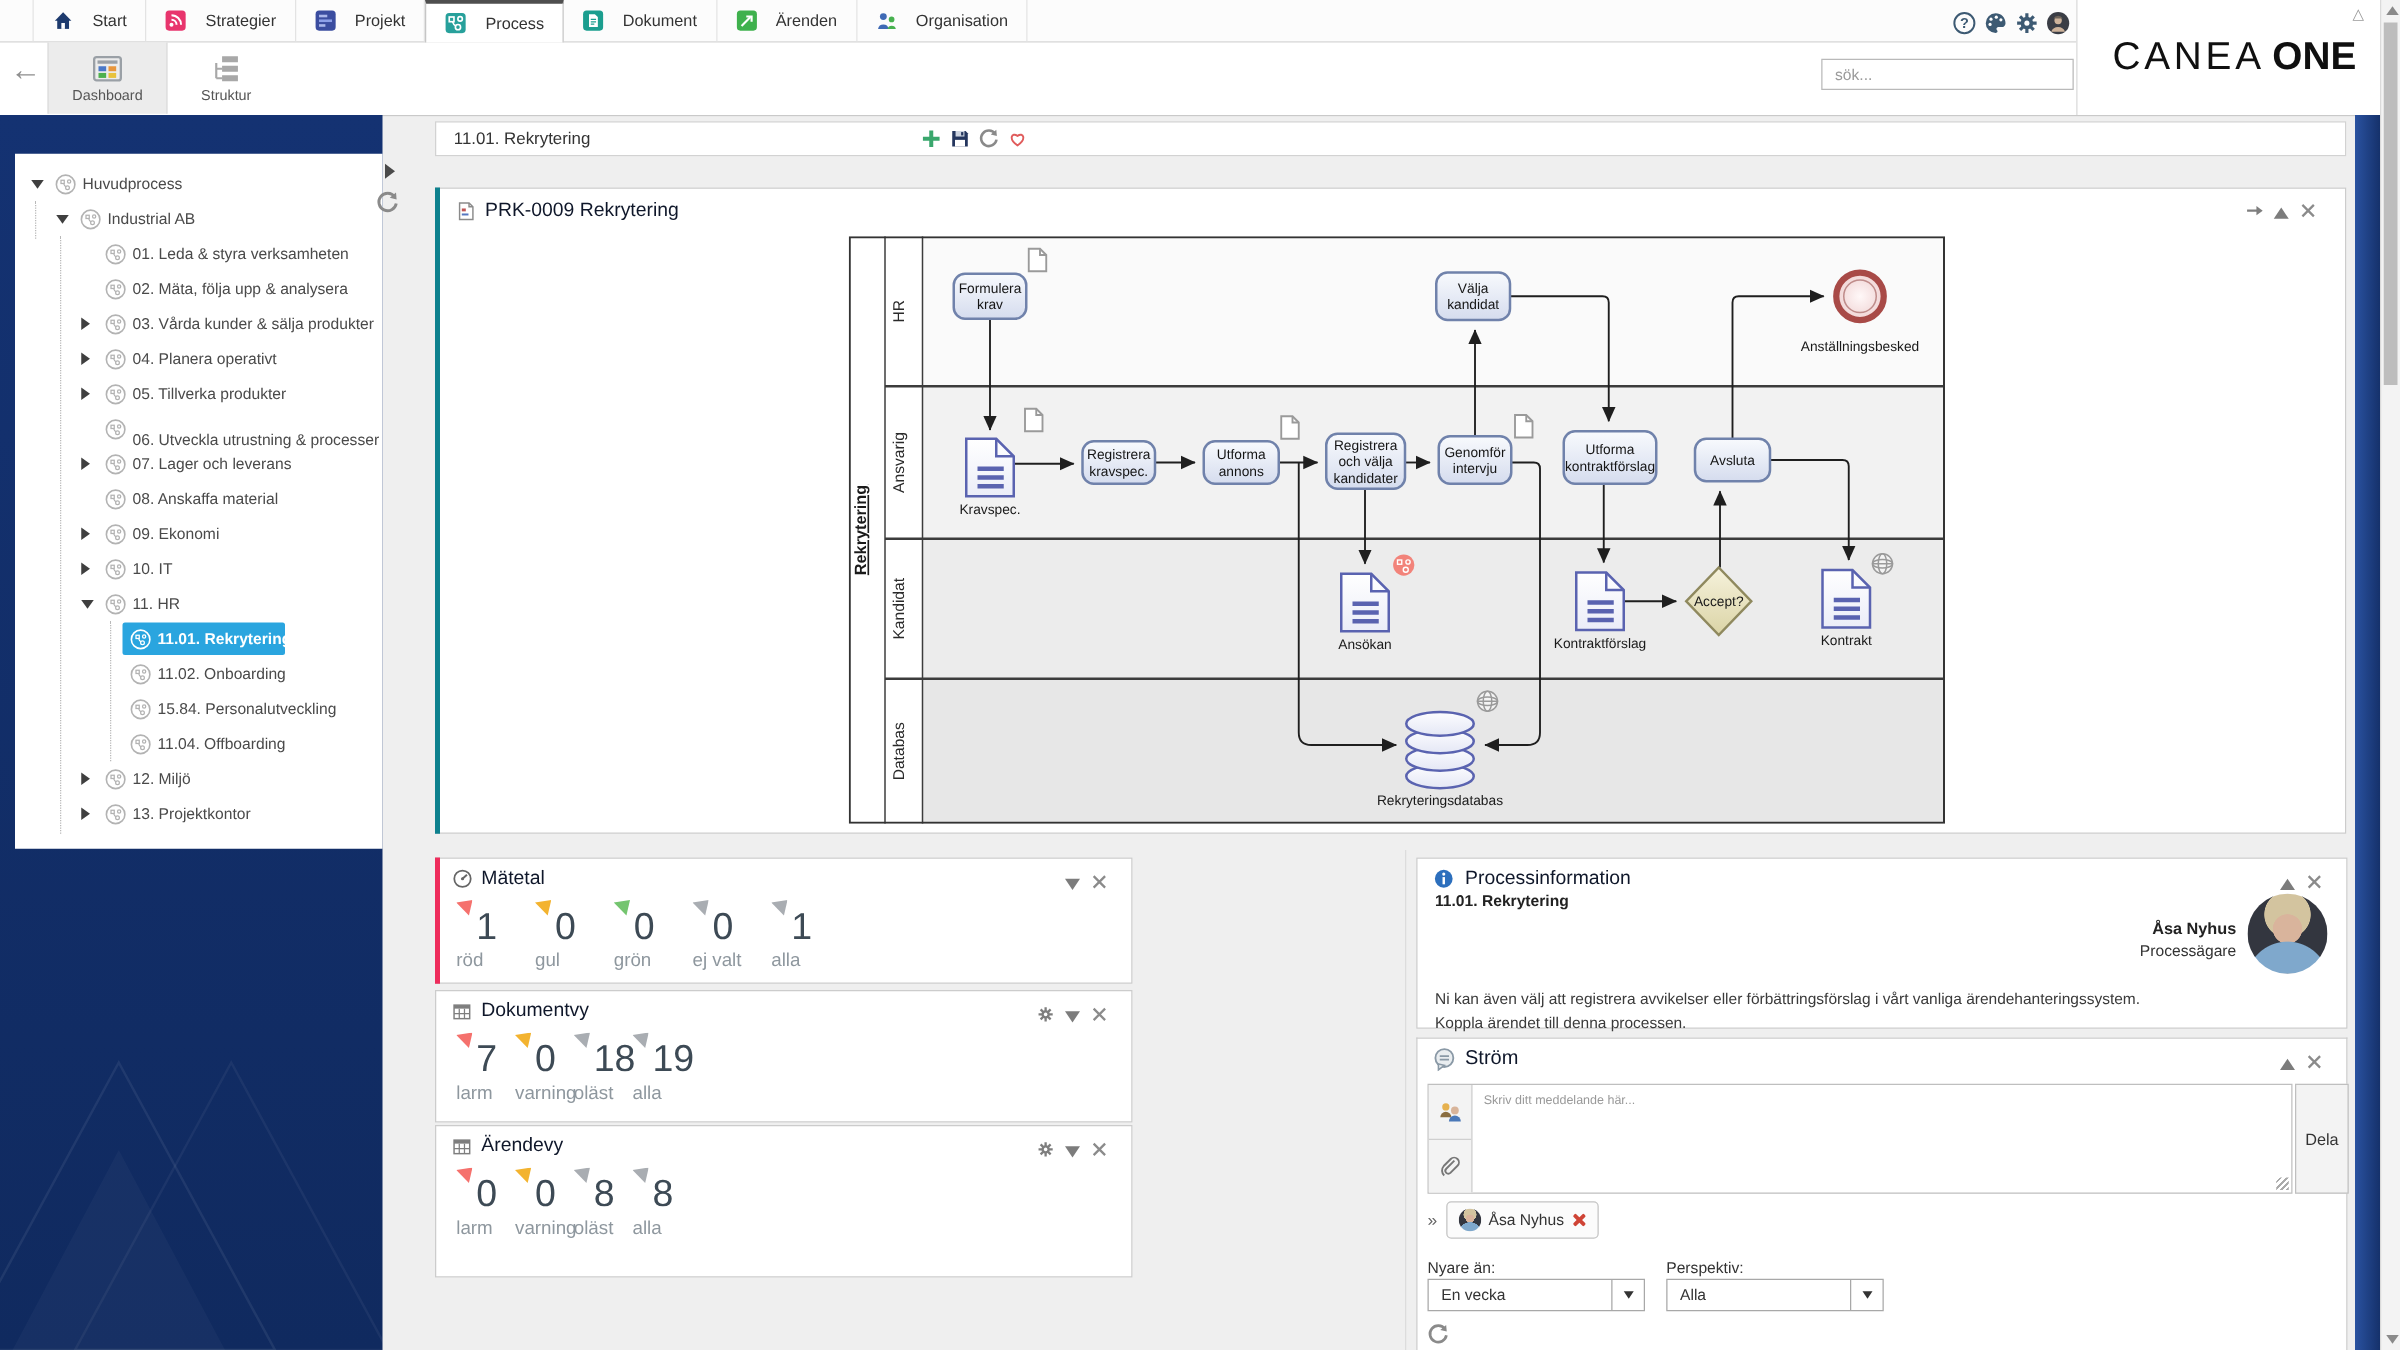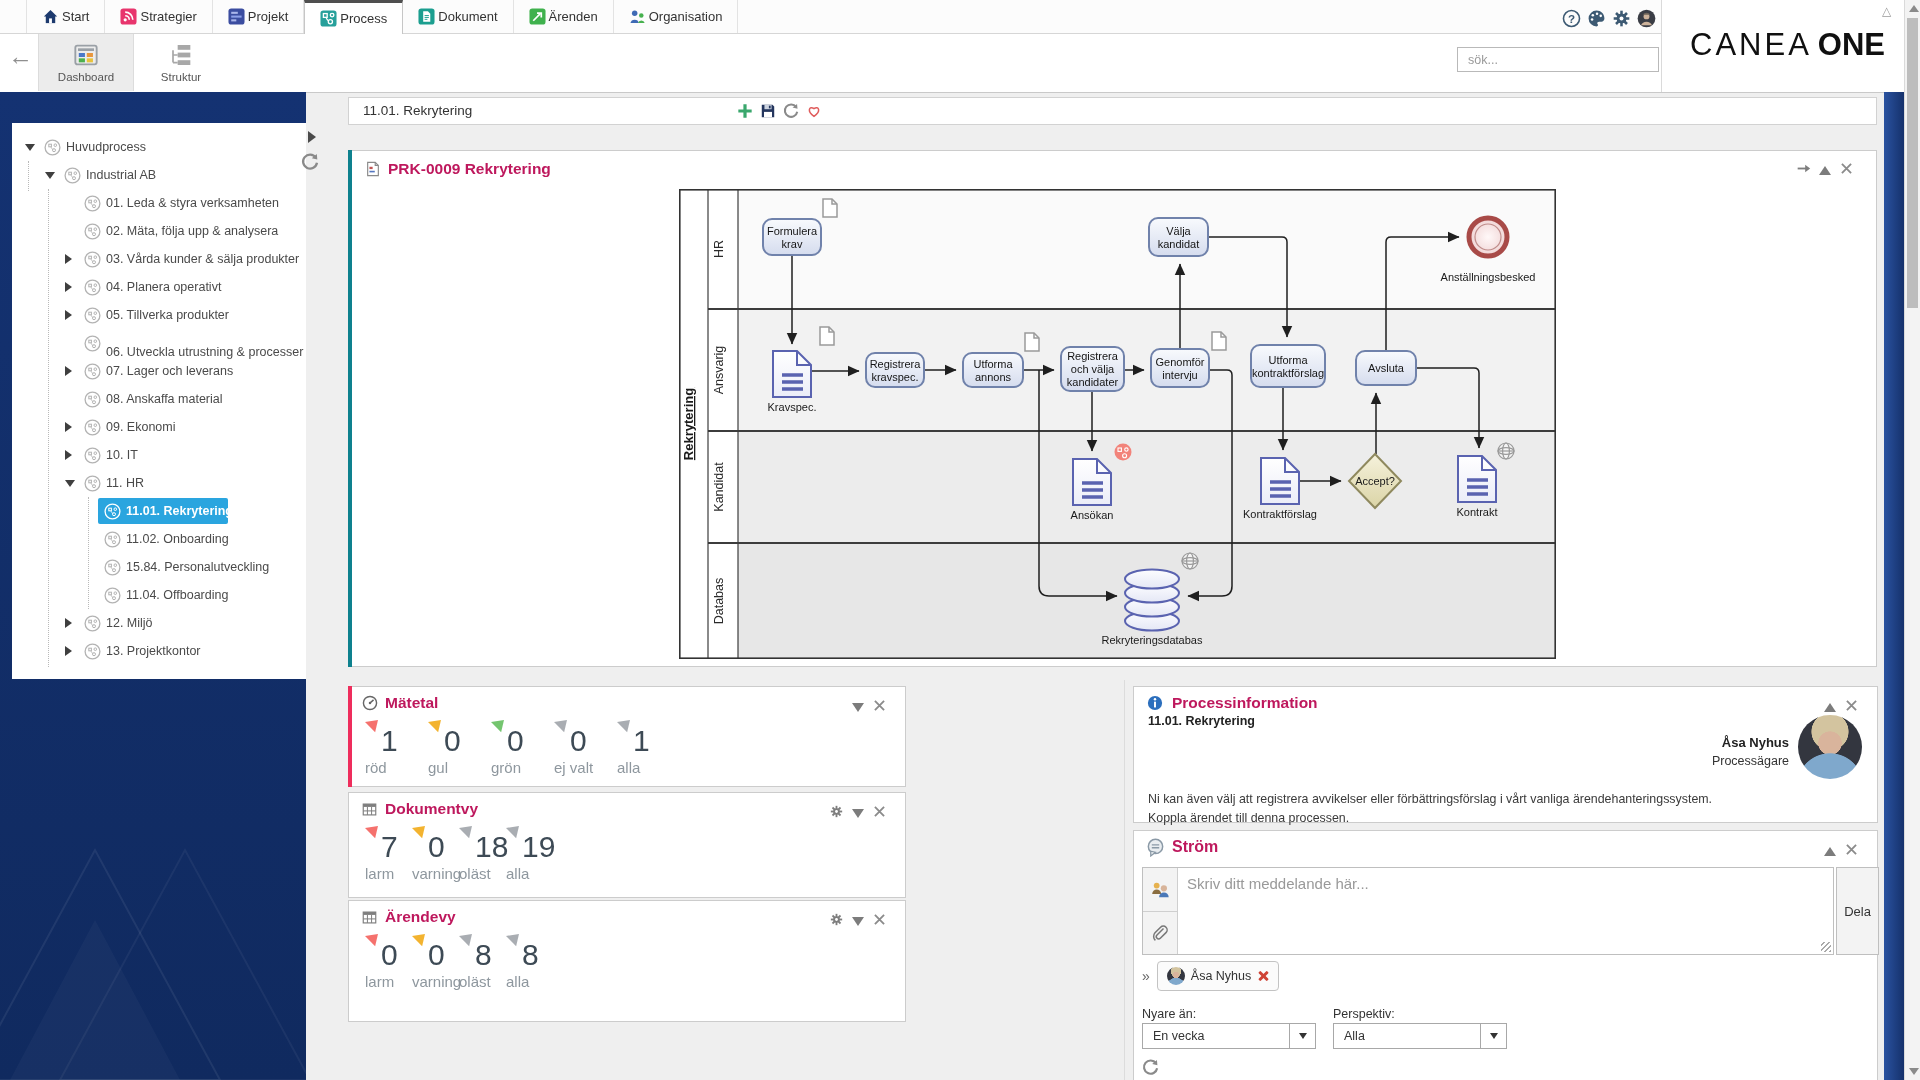--- a/index.html
+++ b/index.html
@@ -3,21 +3,21 @@
 <meta charset="utf-8">
 <style>
   html,body{margin:0;padding:0;background:#555;}
   #root{position:relative;width:1920px;height:1080px;background:#efefef;overflow:hidden;
         font-family:"Liberation Sans","DejaVu Sans",sans-serif;color:#333;}
   .abs{position:absolute;}
   
   #hdr{left:0;top:0;width:1904px;height:92px;background:#fff;border-bottom:1px solid #c9c9c9;}
   #tabsrow{left:0;top:0;width:1661px;height:33px;background:#fcfcfc;border-bottom:1px solid #d6d6d6;}
   #tabs{display:flex;height:33px;padding-left:26px;}
-  .tab{display:flex;align-items:center;gap:3px;padding:0 15px;font-size:13px;color:#333;
+  .tab{display:flex;align-items:center;gap:15px;padding:0 15px;font-size:13px;color:#333;
        border-right:1px solid #e3e3e3;cursor:pointer;white-space:nowrap;}
   .tab:first-child{border-left:1px solid #e3e3e3;}
   .tab.active{background:#fff;border-top:3px solid #4f4f4f;border-left:1px solid #c6c6c6;
        border-right:1px solid #c6c6c6;height:34px;box-sizing:border-box;position:relative;z-index:3;}
   .tabicon{width:17px;height:17px;display:inline-block;}
   #sysicons{top:9px;left:1562px;display:flex;gap:6px;align-items:center;}
   .sysic{width:19px;height:19px;display:inline-block;}
   #windowtri{top:4px;left:1882px;font-size:12px;color:#9a9a9a;}
   #hdrdivider{left:1661px;top:0;width:0;height:92px;border-left:1px solid #dadada;}
   #logo{left:1690px;top:27px;width:194px;text-align:right;font-size:31px;color:#101010;white-space:nowrap;}
@@ -46,21 +46,21 @@
   .trow.sel .tlabel{color:#fff;font-weight:bold;}
   .thl{position:absolute;height:26px;background:#2aa5df;border-radius:2px;}
   .dotv{position:absolute;border-left:1px dotted #b9b9b9;width:0;}
   #treectl-exp{left:308px;top:131px;width:0;height:0;border-left:8px solid #4a4a4a;
       border-top:6px solid transparent;border-bottom:6px solid transparent;cursor:pointer;}
   #treectl-refresh{left:301px;top:153px;width:18px;height:18px;cursor:pointer;}
   #navytris{left:0;top:690px;width:306px;height:390px;}
   
   .panel{position:absolute;background:#fff;border:1px solid #ccc;box-sizing:border-box;}
   .pbar{position:absolute;left:-1px;top:-1px;bottom:-1px;width:4px;}
-  .ptitle{position:absolute;font-size:15.5px;color:#be185d;font-weight:bold;}
+  .ptitle{position:absolute;font-size:15.5px;color:#0f172a;}
   .picons{position:absolute;display:flex;gap:8px;align-items:center;}
   .pic{width:15px;height:15px;display:inline-block;cursor:pointer;}
   .tri-dn{width:0;height:0;border-top:9px solid #7c7c7c;border-left:6px solid transparent;border-right:6px solid transparent;margin-top:3px;cursor:pointer;}
   .tri-up{width:0;height:0;border-bottom:9px solid #7c7c7c;border-left:6px solid transparent;border-right:6px solid transparent;margin-top:3px;cursor:pointer;}
   
   #crumb{left:348px;top:97px;width:1529px;height:28px;background:#fff;border:1px solid #d2d2d2;box-sizing:border-box;}
   #crumb .ct{position:absolute;left:14px;top:0;line-height:26px;font-size:13.5px;color:#333;}
   #crumb .cicons{position:absolute;left:388px;top:5px;display:flex;gap:7px;align-items:center;}
   #crumb .cic{width:16px;height:16px;cursor:pointer;}
   
@@ -78,21 +78,21 @@
   .photo{border-radius:50%;background:
      radial-gradient(circle at 50% 112%, #7fa8cc 0 42%, rgba(0,0,0,0) 43%),
      radial-gradient(circle at 50% 44%, #d9b49c 0 24%, rgba(0,0,0,0) 25%),
      radial-gradient(circle at 50% 26%, #d3c49f 0 32%, rgba(0,0,0,0) 33%),
      #33363f;}
   
   #compose{position:absolute;left:8px;top:36px;width:692px;height:88px;border:1px solid #bfbfbf;background:#fff;box-sizing:border-box;}
   #compose .icol{position:absolute;left:0;top:0;bottom:0;width:34px;border-right:1px solid #cfcfcf;background:#f3f3f3;}
   #compose .icell{height:43px;display:flex;align-items:center;justify-content:center;border-bottom:1px solid #cfcfcf;cursor:pointer;}
   #compose .icell:last-child{border-bottom:0;}
-  #compose .ph{position:absolute;left:44px;top:7px;font-size:15px;color:#999;}
+  #compose .ph{position:absolute;left:44px;top:7px;font-size:10px;color:#999;}
   #compose .rsz{position:absolute;right:2px;bottom:2px;width:10px;height:10px;
      background:repeating-linear-gradient(135deg,transparent 0 2px,#aaa 2px 3.5px);cursor:nwse-resize;}
   #dela{position:absolute;left:702px;top:36px;width:43px;height:88px;border:1px solid #bfbfbf;background:#f3f3f3;
      font-size:13px;color:#333;display:flex;align-items:center;justify-content:center;cursor:pointer;box-sizing:border-box;}
   #chiprow{position:absolute;left:8px;top:130px;display:flex;align-items:center;gap:7px;}
   #chip{display:flex;align-items:center;gap:6px;border:1px solid #c3c3c3;border-radius:4px;background:#fbfbfb;
      height:28px;padding:0 9px;font-size:12.5px;color:#333;}
   .xred{position:relative;width:12px;height:12px;cursor:pointer;}
   .xred::before,.xred::after{content:"";position:absolute;left:5px;top:0;width:3px;height:12px;background:#cf4436;border-radius:1px;}
   .xred::before{transform:rotate(45deg);} .xred::after{transform:rotate(-45deg);}

